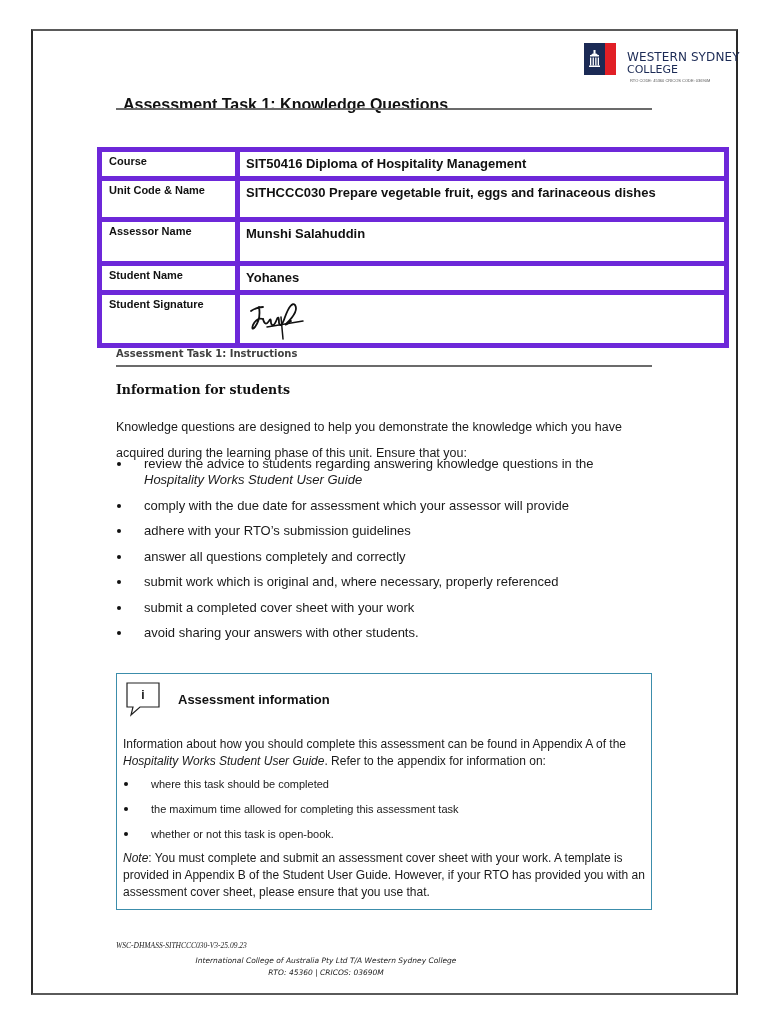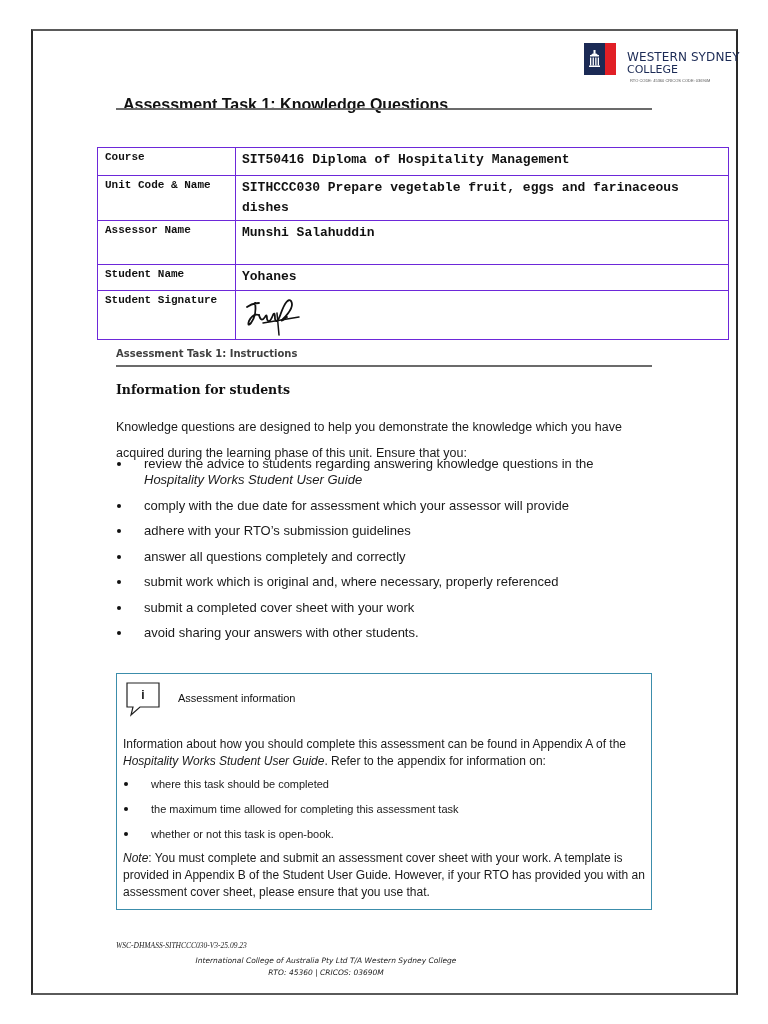--- a/index.html
+++ b/index.html
@@ -22,21 +22,21 @@
     .logo-name { position: absolute; left: 43px; top: 8px; font-family: "DejaVu Sans", sans-serif; font-weight: normal; color: #1b2a55; font-size: 12px; line-height: 12px; letter-spacing: 0.1px; white-space: nowrap; }
     .logo-name2 { position: absolute; left: 43px; top: 21px; font-family: "DejaVu Sans", sans-serif; color: #1b2a55; font-size: 11px; line-height: 11px; white-space: nowrap; }
     .logo-code { position: absolute; left: 46px; top: 35px; font-size: 4px; color: #555; white-space: nowrap; }
 
     
     .main-title { position: absolute; left: 116px; top: 96px; font-size: 16px; font-weight: bold; color: #111; white-space: nowrap; margin-left: 7px; }
     .title-rule { position: absolute; left: 116px; top: 108px; width: 536px; height: 2px; background: #6b6b6b; }
 
     
     .info-table { position: absolute; left: 97px; top: 147px; width: 632px; border-collapse: collapse; }
-    .info-table td { border: 1px solid #6d28d9; vertical-align: top; font-family: Liberation Mono, monospace; }
+    .info-table td { border: 5px solid #6d28d9; vertical-align: top; font-family: Liberation Sans, sans-serif; }
     .info-table td.label { width: 138px; padding: 3px 6px 2px 7px; font-size: 11px; font-weight: bold; color: #111; }
     .info-table td.value { padding: 2px 6px 2px 6px; font-size: 13px; font-weight: bold; color: #111; line-height: 20px; }
     .row-course td { height: 28px; }
     .row-unit td { height: 41px; }
     .row-assessor td { height: 44px; }
     .row-student td { height: 26px; }
     .row-sign td { height: 46px; }
     .sig { display: block; margin-left: 1px; margin-top: 0px; }
 
     
@@ -50,21 +50,21 @@
 
     .bullets { position: absolute; left: 116px; width: 540px; list-style: none; }
     .bullets li { position: relative; padding-left: 28px; font-size: 13px; line-height: 16px; color: #1a1a1a; }
     .bullets li .dot { position: absolute; left: 1px; top: 6px; width: 4px; height: 4px; border-radius: 50%; background: #111; }
     .bullets-main { top: 456px; }
     .bullets-main li { margin-bottom: 9.5px; }
 
     
     .info-box { position: absolute; left: 116px; top: 673px; width: 536px; height: 237px; border: 1.5px solid #3c8dab; }
     .bubble { position: absolute; left: 9px; top: 8px; }
-    .box-title { position: absolute; left: 61px; top: 18px; font-size: 11px; font-weight: normal; color: #111; white-space: nowrap; }
+    .box-title { position: absolute; left: 61px; top: 18px; font-size: 13px; font-weight: bold; color: #111; white-space: nowrap; }
     .box-para { position: absolute; left: 6px; width: 526px; font-size: 12px; line-height: 17px; color: #1a1a1a; }
     .box-intro { top: 62px; }
     .box-bullets { position: absolute; left: 6px; top: 102px; width: 526px; list-style: none; }
     .box-bullets li { position: relative; padding-left: 28px; font-size: 11px; line-height: 16px; color: #1a1a1a; margin-bottom: 9px; }
     .box-bullets li .dot { position: absolute; left: 1px; top: 6px; width: 4px; height: 4px; border-radius: 50%; background: #111; }
     .box-note { top: 176px; }
 
     
     .doc-code { position: absolute; left: 116px; top: 941px; font-family: Liberation Serif, serif; font-style: italic; font-size: 7.5px; color: #222; white-space: nowrap; }
     .footer-line { position: absolute; left: 0; width: 632px; text-align: center; font-family: "DejaVu Sans", sans-serif; font-style: italic; font-size: 7.5px; color: #222; white-space: nowrap; }

